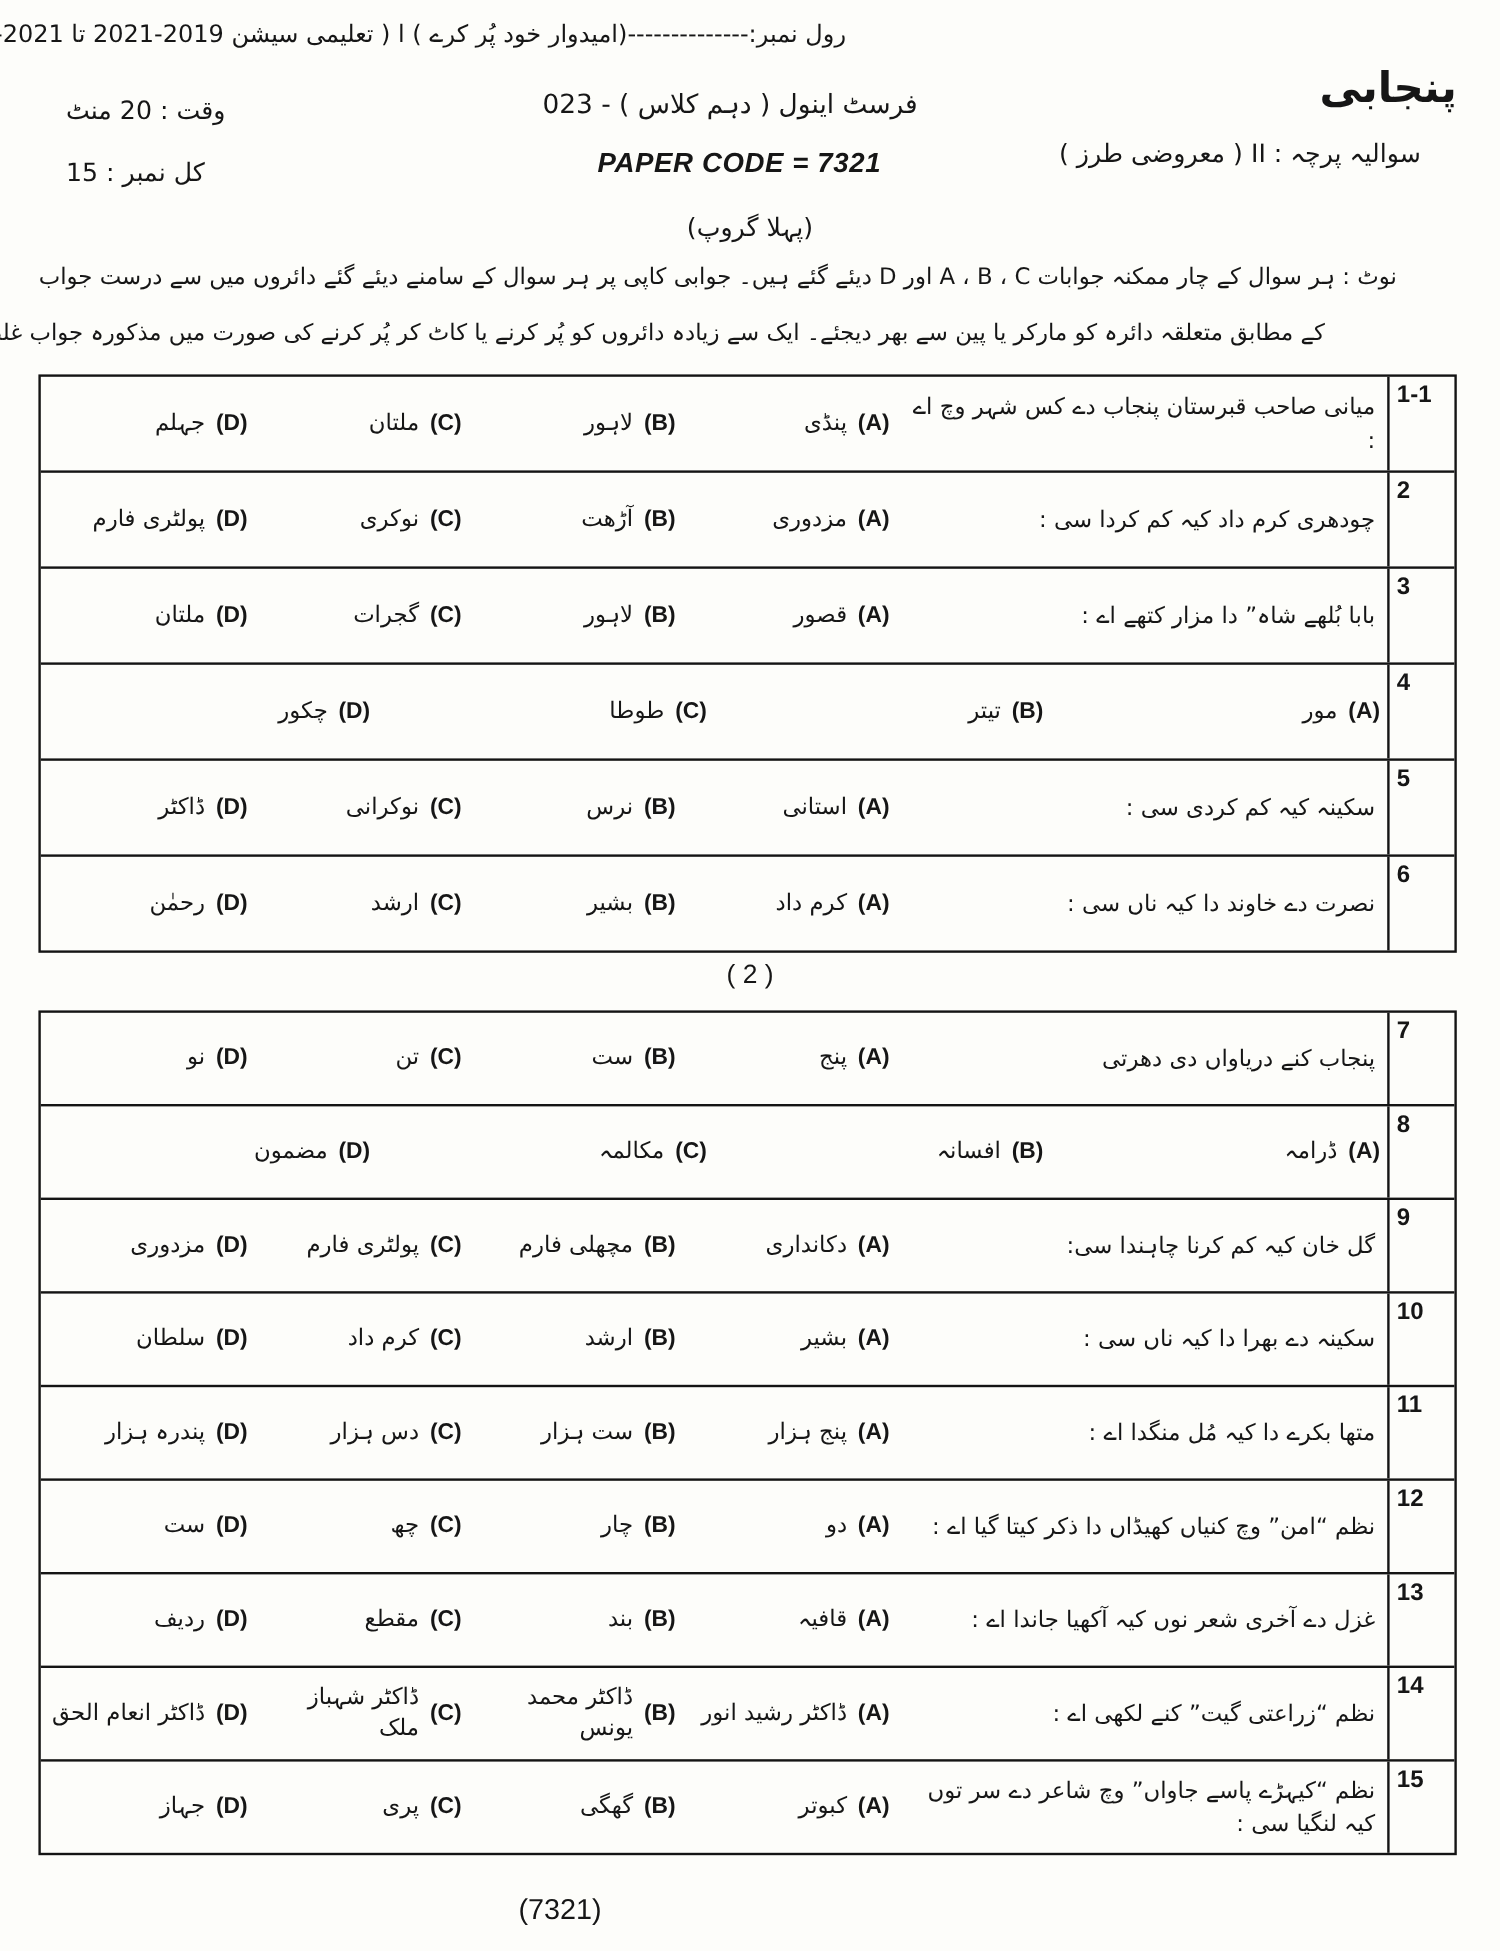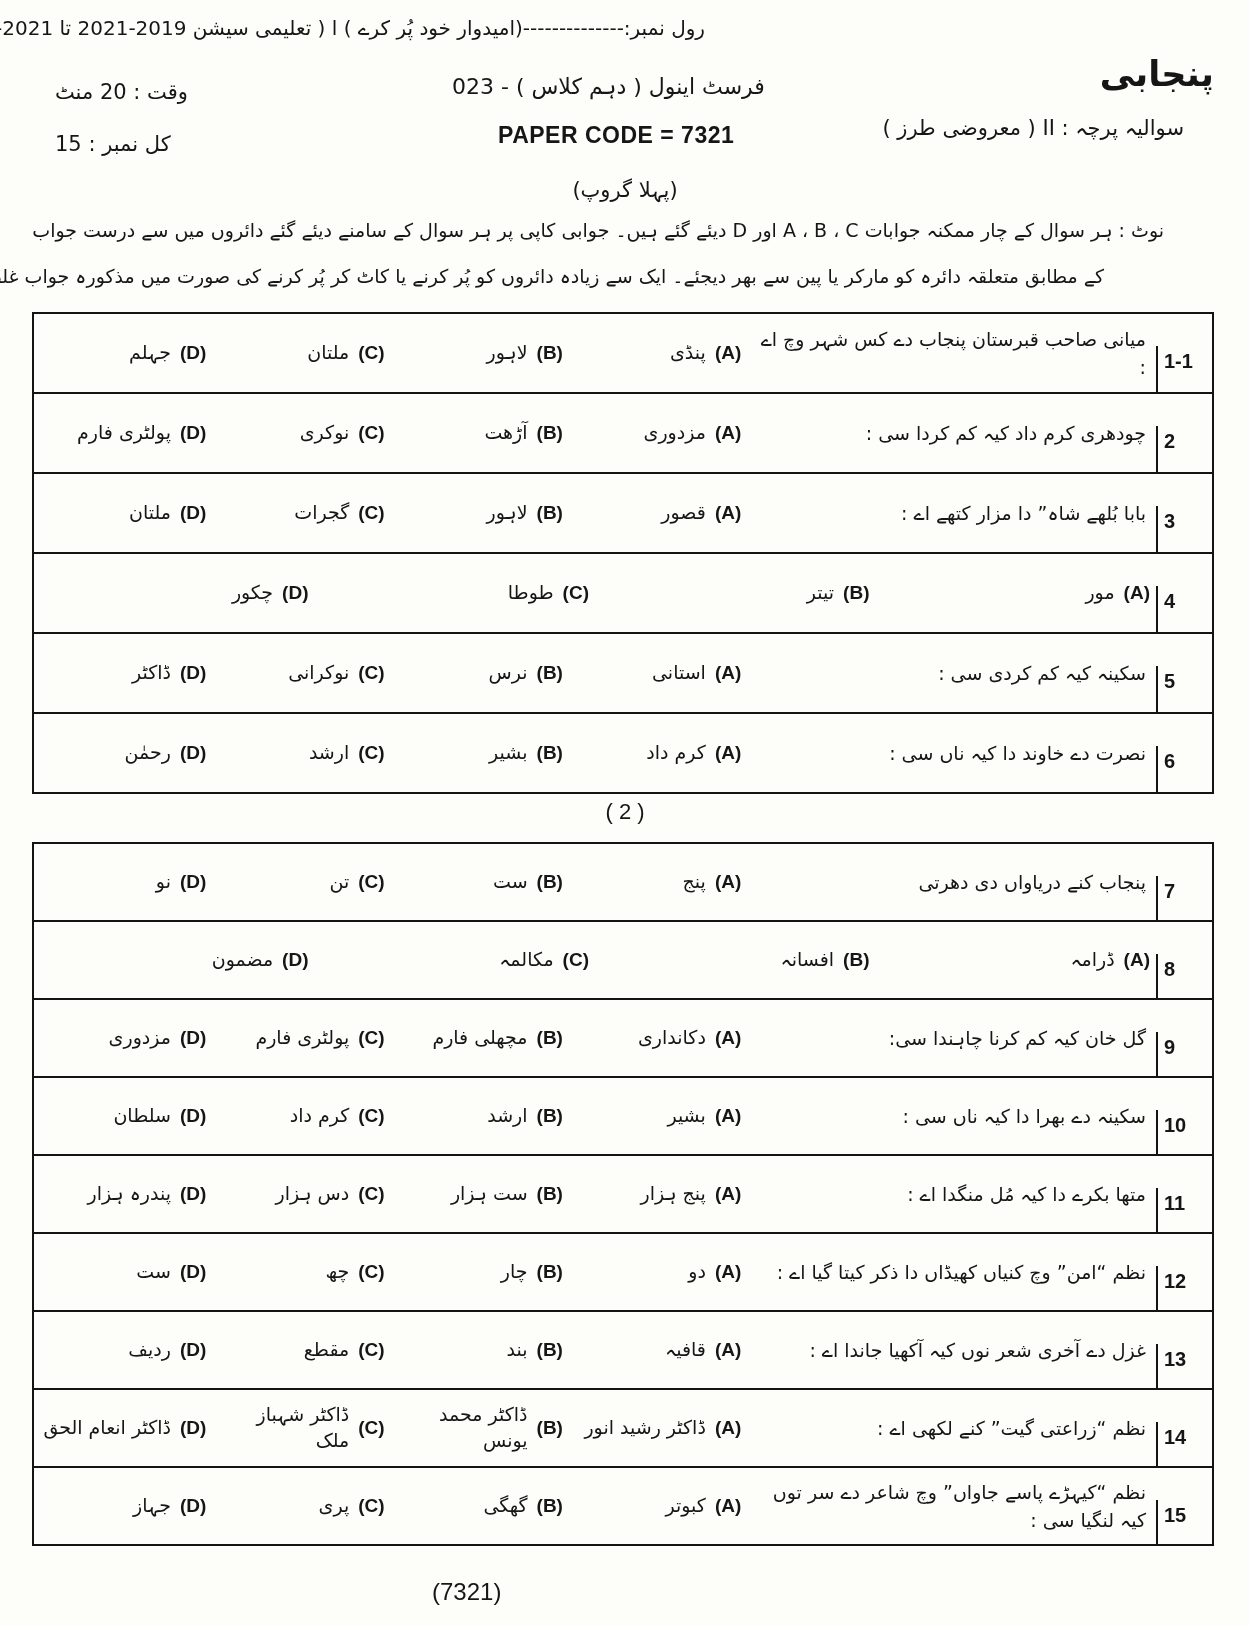--- a/index.html
+++ b/index.html
@@ -10,41 +10,41 @@
   }
   .abs { position:absolute; white-space:nowrap; }
   .urdu { direction:rtl; unicode-bidi:plaintext; }
   .latin { font-family:"Liberation Sans", sans-serif; }
 
   .roll-line   { top:16px; right:545px; font-size:20px; }
   .subject     { top:54px; right:36px; font-size:35px; font-weight:bold; }
   .exam-title  { top:74px; left:452px; font-size:22px; direction:ltr; }
   .time        { top:80px; left:55px; font-size:21px; }
   .paper-line  { top:116px; right:66px; font-size:21px; }
-  .paper-code  { top:122px; left:498px; font-size:23px; font-weight:bold; letter-spacing:.5px; }
+  .paper-code  { top:122px; left:498px; font-size:23px; font-weight:bold; letter-spacing:.5px;font-style:italic; }
   .total-marks { top:132px; left:55px; font-size:21px; }
   .group       { top:178px; left:0; right:0; text-align:center; font-size:21px; }
   .note1       { top:219px; right:86px; font-size:19px; }
   .note2       { top:265px; right:146px; font-size:19px; }
 
   .qtable {
     position:absolute; left:32px; right:36px;
     border:2px solid #141414; background:#fdfdfa;
   }
   .qrow {
     display:flex; direction:rtl; align-items:center;
     border-bottom:2px solid #141414;
   }
   .qrow:last-child { border-bottom:none; }
   .t1 .qrow { min-height:78px; }
   .t2 .qrow { min-height:76px; }
   .qnum {
     flex:0 0 44px; align-self:stretch; border-left:2px solid #141414;
     direction:ltr; font-family:"Liberation Sans", sans-serif;
-    font-size:20px; font-weight:bold; padding:4px 4px 0 6px;margin-top:32px;
+    font-size:20px; font-weight:bold; padding:4px 4px 0 6px;
   }
   .qtext {
     flex:0 0 33%; padding:4px 10px; font-size:19px; line-height:1.5;
     direction:rtl; white-space:normal;
   }
   .opt { flex:1 1 0; display:flex; direction:rtl; align-items:center; gap:9px; padding:0 6px; }
   .opt-letter { direction:ltr; font-family:"Liberation Sans", sans-serif; font-size:19px; font-weight:bold; }
   .opt-text { font-size:19px; direction:rtl; white-space:normal; line-height:1.35; }
 
   .page-marker { top:799px; left:0; right:0; text-align:center; font-size:22px; font-family:"Liberation Sans", sans-serif; }

